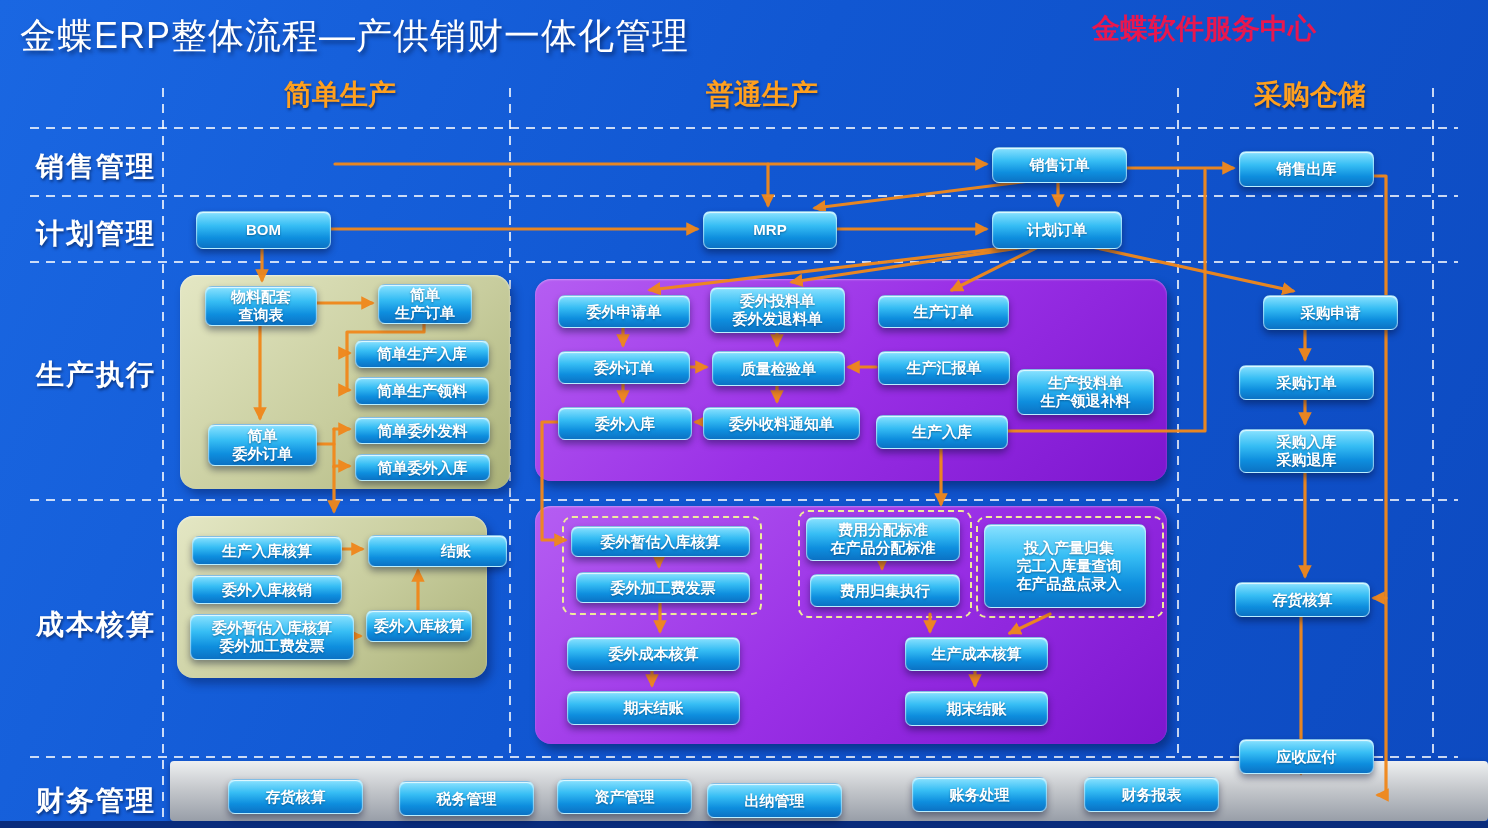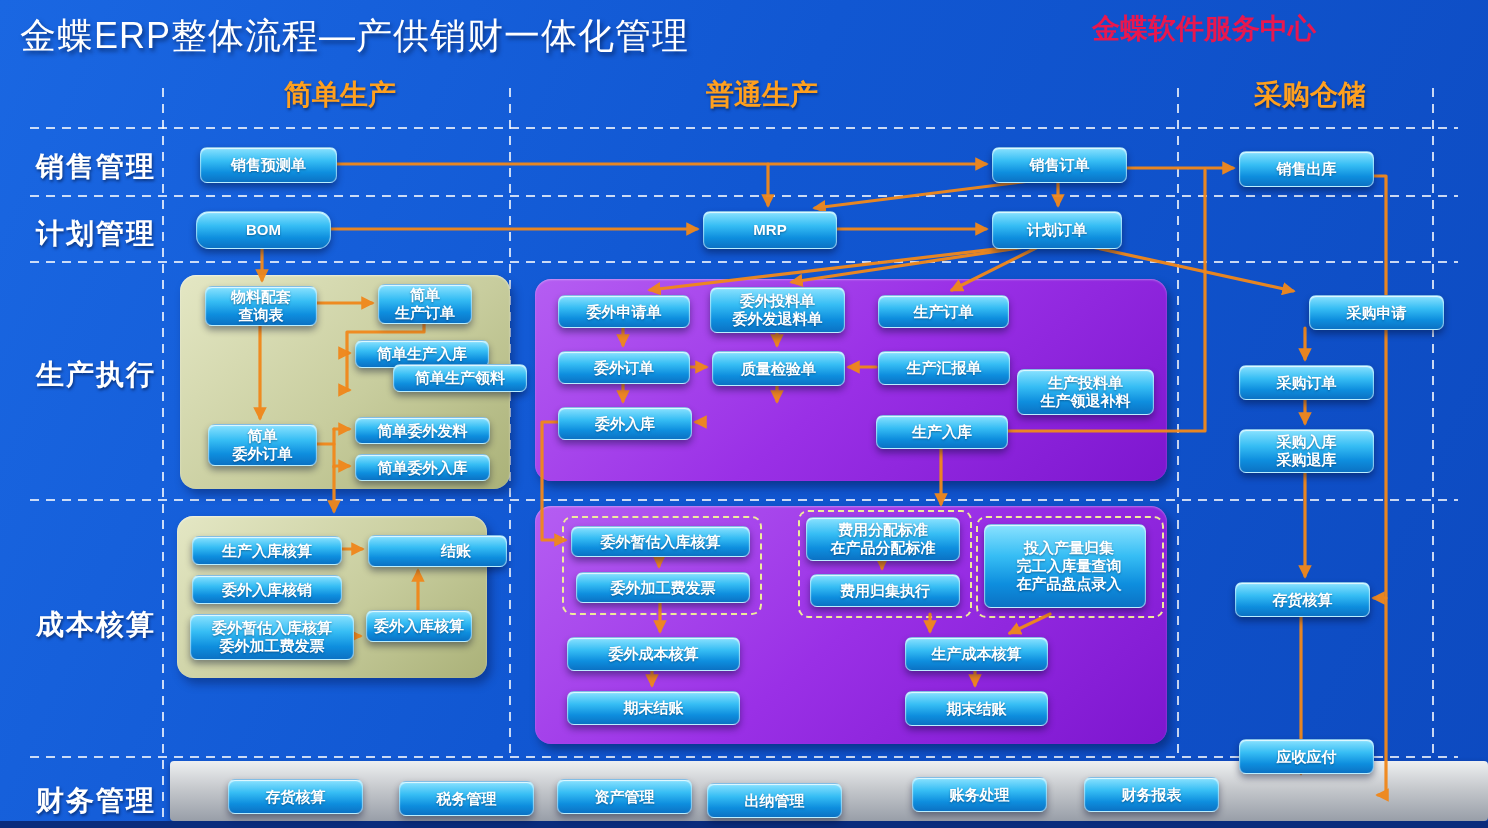--- a/index.html
+++ b/index.html
@@ -122,48 +122,48 @@
 
 <div class="panel khaki" style="left: 180px; top: 275px; width: 330px; height: 214px;"></div>
     <div class="panel purple" style="left: 535px; top: 279px; width: 632px; height: 202px;"></div>
     <div class="panel khaki" style="left: 177px; top: 516px; width: 310px; height: 162px;"></div>
     <div class="panel purple" style="left: 535px; top: 506px; width: 632px; height: 238px;"></div>
     <div class="panel dashed" style="left: 562px; top: 516px; width: 196px; height: 95px;"></div>
     <div class="panel dashed" style="left: 798px; top: 510px; width: 170px; height: 104px;"></div>
     <div class="panel dashed" style="left: 976px; top: 516px; width: 184px; height: 98px;"></div>
     <div class="panel band" style="left: 170px; top: 761px; width: 1318px; height: 60px;"></div>
     <div class="panel strip" style="left: 0px; top: 821px; width: 1488px; height: 7px;"></div>
-    <div class="node" style="left: 200px; top: 147px; width: 135px; height: 34px;">销售预测单</div>
     <div class="node" style="left: 992px; top: 147px; width: 133px; height: 34px;">销售订单</div>
     <div class="node" style="left: 1239px; top: 151px; width: 133px; height: 34px;">销售出库</div>
-    <div class="node" style="left: 196px; top: 211px; width: 133px; height: 36px; border-radius: 13px;">BOM</div>
+    <div class="node" style="left: 196px; top: 211px; width: 133px; height: 36px;">BOM</div>
     <div class="node" style="left: 703px; top: 211px; width: 132px; height: 36px;">MRP</div>
     <div class="node" style="left: 992px; top: 211px; width: 128px; height: 36px;">计划订单</div>
     <div class="node" style="left: 205px; top: 286px; width: 110px; height: 38px;">物料配套
 查询表</div>
     <div class="node" style="left: 378px; top: 284px; width: 92px; height: 38px;">简单
 生产订单</div>
     <div class="node" style="left: 355px; top: 340px; width: 132px; height: 26px;">简单生产入库</div>
-    <div class="node" style="left: 355px; top: 364px; width: 132px; height: 26px; margin-left: 38px;">简单生产领料</div>
+    <div class="node" style="left: 355px; top: 377px; width: 132px; height: 26px;">简单生产领料</div>
     <div class="node" style="left: 208px; top: 424px; width: 107px; height: 40px;">简单
 委外订单</div>
     <div class="node" style="left: 355px; top: 417px; width: 133px; height: 25px;">简单委外发料</div>
     <div class="node" style="left: 355px; top: 454px; width: 133px; height: 25px;">简单委外入库</div>
     <div class="node" style="left: 558px; top: 295px; width: 130px; height: 31px;">委外申请单</div>
     <div class="node" style="left: 710px; top: 287px; width: 133px; height: 44px;">委外投料单
 委外发退料单</div>
     <div class="node" style="left: 878px; top: 295px; width: 129px; height: 31px;">生产订单</div>
     <div class="node" style="left: 558px; top: 351px; width: 130px; height: 31px;">委外订单</div>
     <div class="node" style="left: 712px; top: 351px; width: 131px; height: 33px;">质量检验单</div>
     <div class="node" style="left: 878px; top: 351px; width: 130px; height: 32px;">生产汇报单</div>
     <div class="node" style="left: 1017px; top: 369px; width: 135px; height: 44px;">生产投料单
 生产领退补料</div>
     <div class="node" style="left: 558px; top: 407px; width: 132px; height: 31px;">委外入库</div>
+    <div class="node" style="left: 703px; top: 407px; width: 155px; height: 31px;">委外收料通知单</div>
     <div class="node" style="left: 876px; top: 415px; width: 130px; height: 32px;">生产入库</div>
-    <div class="node" style="left: 1309px; top: 295px; width: 133px; height: 33px;">采购申请</div>
+    <div class="node" style="left: 1263px; top: 295px; width: 133px; height: 33px;">采购申请</div>
     <div class="node" style="left: 1239px; top: 365px; width: 133px; height: 33px;">采购订单</div>
     <div class="node" style="left: 1239px; top: 429px; width: 133px; height: 42px;">采购入库
 采购退库</div>
     <div class="node" style="left: 1235px; top: 582px; width: 133px; height: 33px;">存货核算</div>
     <div class="node" style="left: 192px; top: 536px; width: 148px; height: 27px;">生产入库核算</div>
     <div class="node" style="left: 368px; top: 535px; width: 100px; height: 30px; padding-left: 37px;">结账</div>
     <div class="node" style="left: 192px; top: 575px; width: 148px; height: 27px;">委外入库核销</div>
     <div class="node" style="left: 190px; top: 614px; width: 162px; height: 44px;">委外暂估入库核算
 委外加工费发票</div>
     <div class="node" style="left: 366px; top: 610px; width: 104px; height: 30px;">委外入库核算</div>

